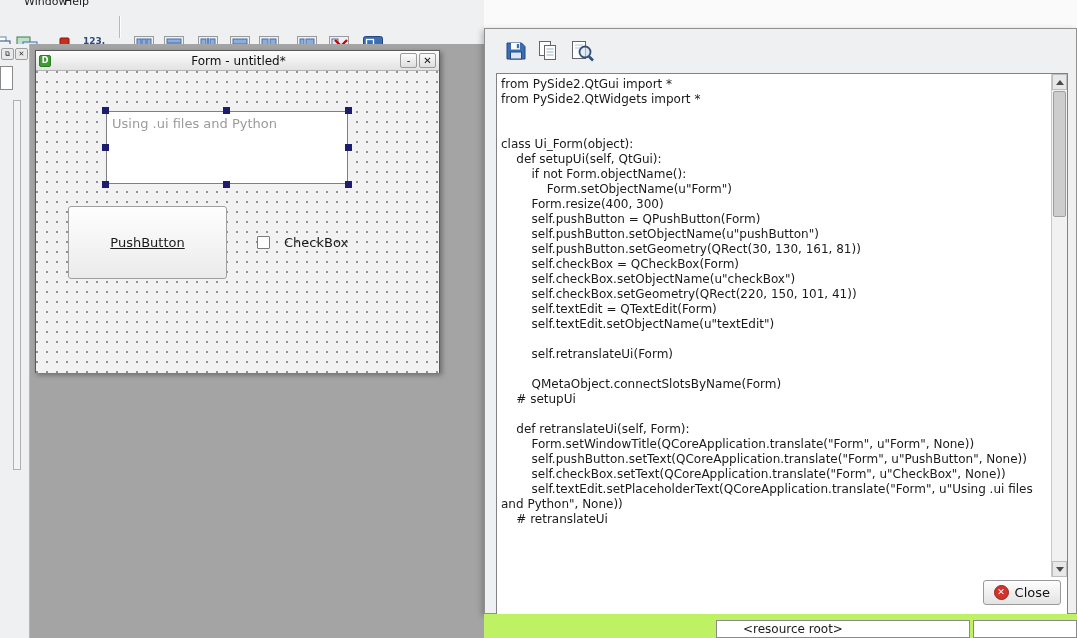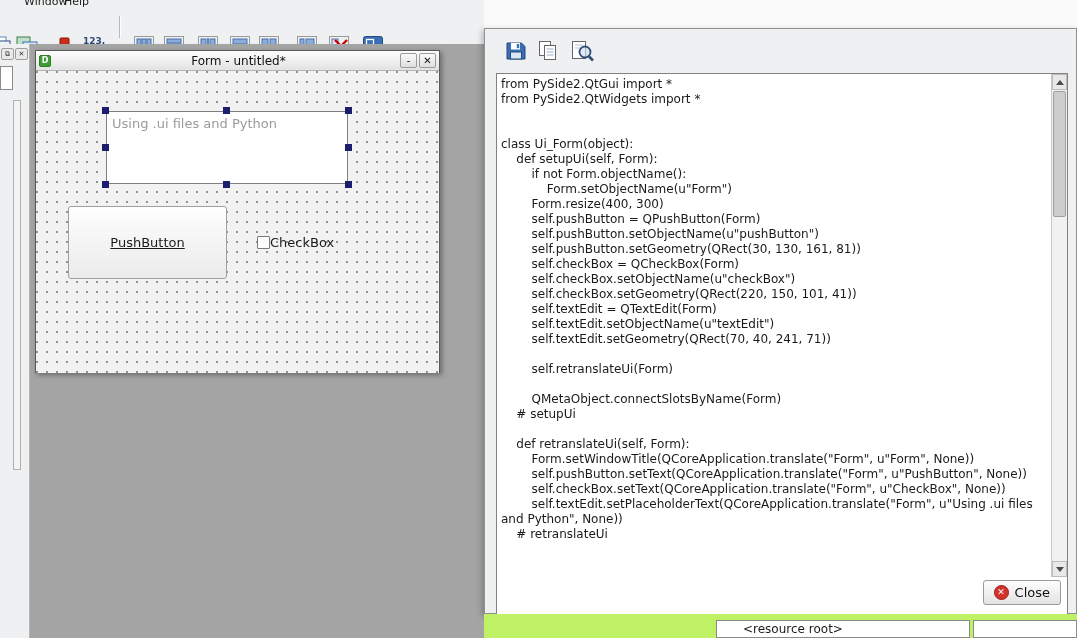--- a/index.html
+++ b/index.html
@@ -49,21 +49,21 @@
 
   .handles { position:absolute; left:66px; top:36px; width:250px; height:81px; pointer-events:none; }
   .handle { position:absolute; width:7px; height:7px; background:#1d1d70; }
   .h1{left:0;top:0} .h2{left:121px;top:0} .h3{left:243px;top:0}
   .h4{left:0;top:37px} .h5{left:243px;top:37px}
   .h6{left:0;top:74px} .h7{left:121px;top:74px} .h8{left:243px;top:74px}
 
   .pushbutton { position:absolute; left:32px; top:135px; width:159px; height:73px;
                 background:linear-gradient(#fefefe,#ebebeb); border:1px solid #a0a0a0; border-radius:3px;
                 display:flex; align-items:center; justify-content:center; font-size:13px;text-decoration:underline; }
-  .checkbox-row { position:absolute; left:221px; top:163px; height:16px; display:flex; align-items:center; gap:0; }
+  .checkbox-row { position:absolute; left:221px; top:163px; height:16px; display:flex; align-items:center; gap:14px; }
   .cb-box { width:13px; height:13px; background:#fdfdfd; border:1px solid #7a7a7a; border-radius:1px; }
 
   
   .top-right-bg { left:484px; top:0; width:593px; height:28px; background:#fafafa; }
   .code-dialog { left:484px; top:28px; width:593px; height:586px; background:#eff0f1;
                  border:1px solid #909090; box-shadow:-2px 2px 6px rgba(0,0,0,.25); }
   .dlg-icon { position:absolute; top:9px; width:26px; height:26px; display:flex; align-items:center; justify-content:center; }
   .code-area { position:absolute; left:11px; top:44px; width:572px; height:611px;
                background:#fff; border:1px solid #828282; overflow:hidden; }
   .code-text { position:absolute; left:4px; top:3px; right:18px; font-size:12px; line-height:15px; }
@@ -267,33 +267,32 @@
       </svg>
   </div>
 
   <div class="code-area">
     <div class="code-text">
         <div class="code-line">from PySide2.QtGui import *</div>
         <div class="code-line">from PySide2.QtWidgets import *</div>
         <div class="code-line"></div>
         <div class="code-line"></div>
         <div class="code-line">class Ui_Form(object):</div>
-        <div class="code-line">    def setupUi(self, Form):</div>
+        <div class="code-line">    def setupUi(self, QtGui):</div>
         <div class="code-line">        if not Form.objectName():</div>
         <div class="code-line">            Form.setObjectName(u"Form")</div>
         <div class="code-line">        Form.resize(400, 300)</div>
         <div class="code-line">        self.pushButton = QPushButton(Form)</div>
         <div class="code-line">        self.pushButton.setObjectName(u"pushButton")</div>
         <div class="code-line">        self.pushButton.setGeometry(QRect(30, 130, 161, 81))</div>
         <div class="code-line">        self.checkBox = QCheckBox(Form)</div>
         <div class="code-line">        self.checkBox.setObjectName(u"checkBox")</div>
         <div class="code-line">        self.checkBox.setGeometry(QRect(220, 150, 101, 41))</div>
         <div class="code-line">        self.textEdit = QTextEdit(Form)</div>
         <div class="code-line">        self.textEdit.setObjectName(u"textEdit")</div>
-        <div class="code-line">        self.textEdit.setGeometry(QRect(70, 40, 241, 71))</div>
         <div class="code-line"></div>
         <div class="code-line">        self.retranslateUi(Form)</div>
         <div class="code-line"></div>
         <div class="code-line">        QMetaObject.connectSlotsByName(Form)</div>
         <div class="code-line">    # setupUi</div>
         <div class="code-line"></div>
         <div class="code-line">    def retranslateUi(self, Form):</div>
         <div class="code-line">        Form.setWindowTitle(QCoreApplication.translate("Form", u"Form", None))</div>
         <div class="code-line">        self.pushButton.setText(QCoreApplication.translate("Form", u"PushButton", None))</div>
         <div class="code-line">        self.checkBox.setText(QCoreApplication.translate("Form", u"CheckBox", None))</div>

